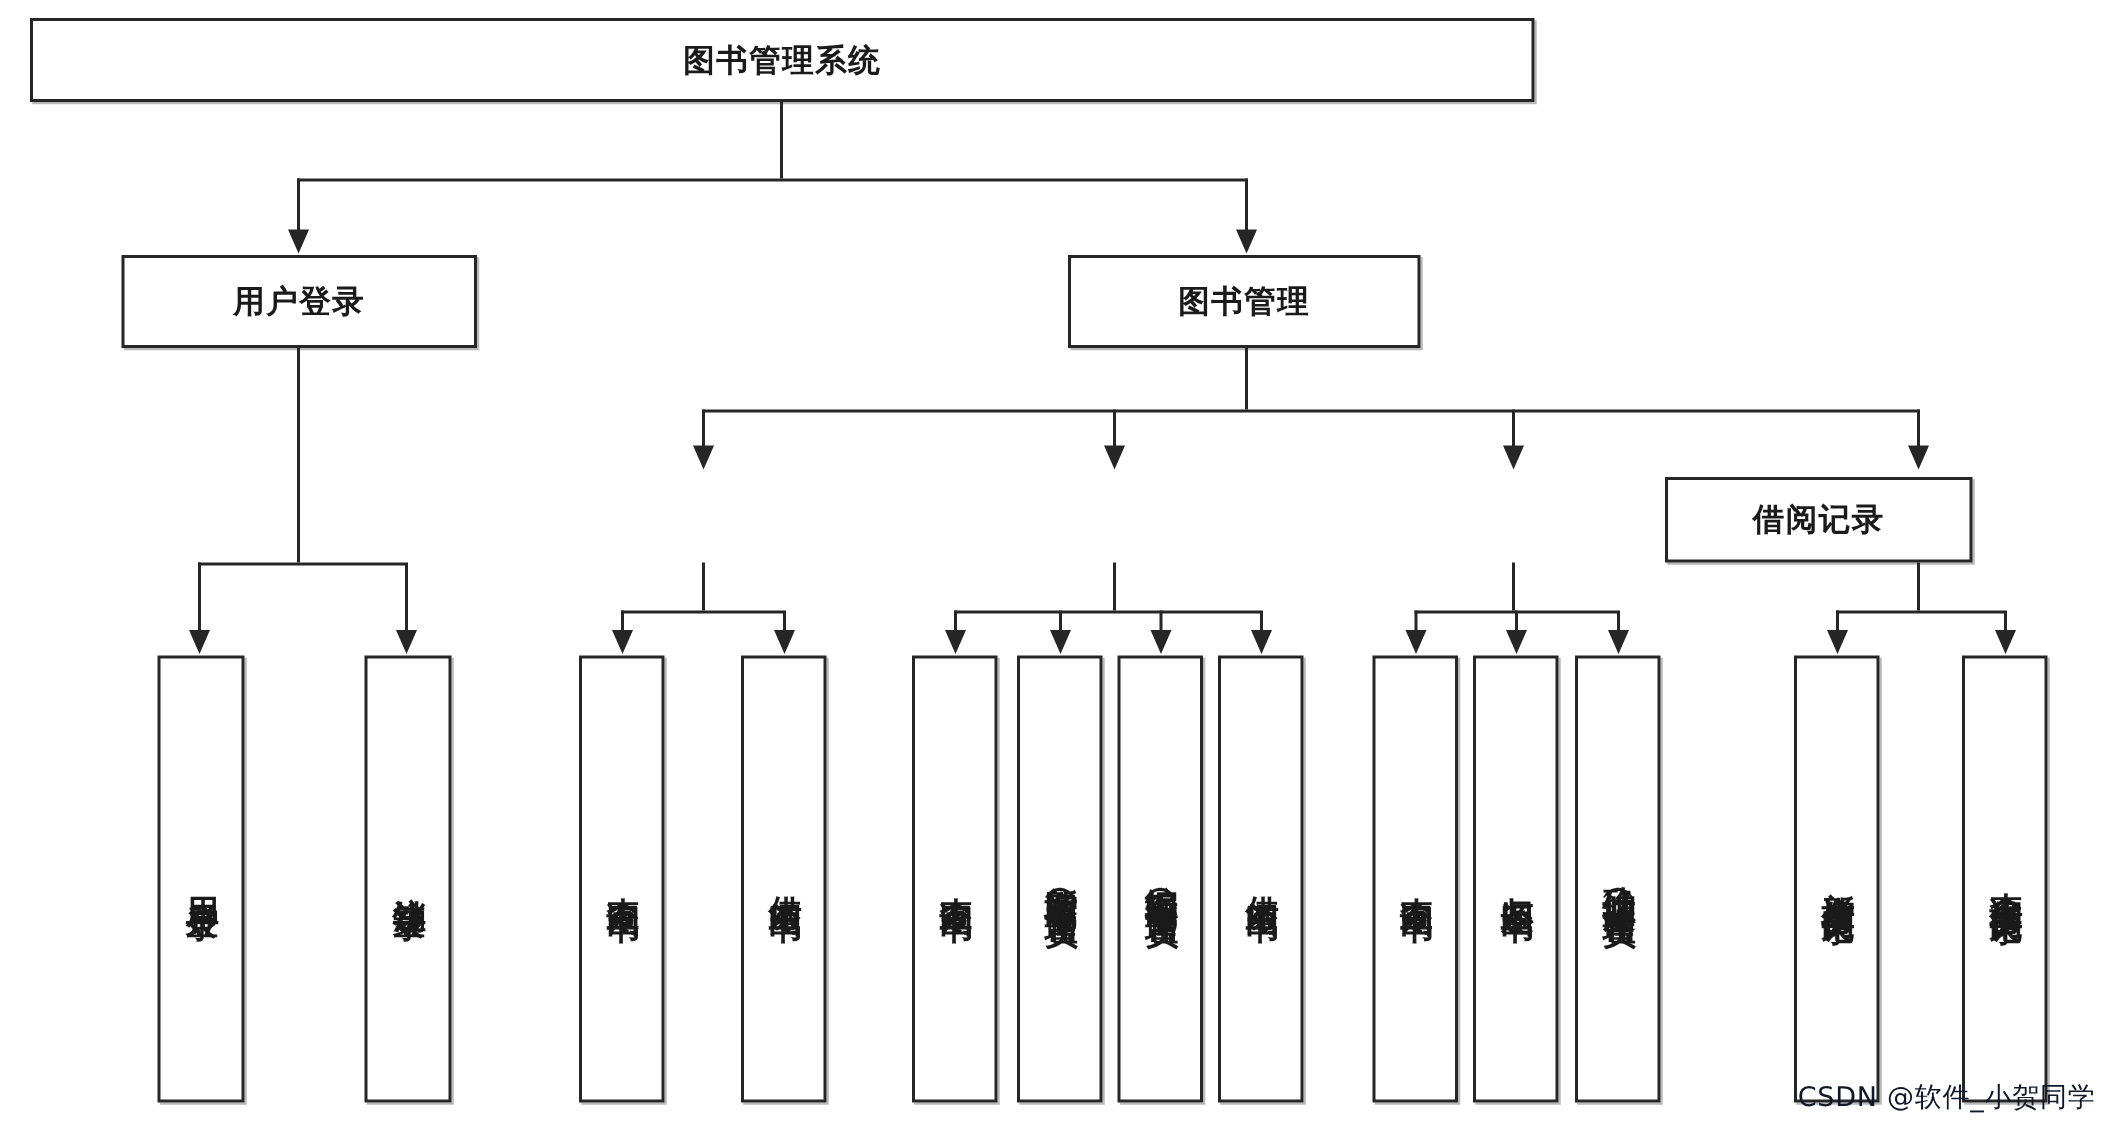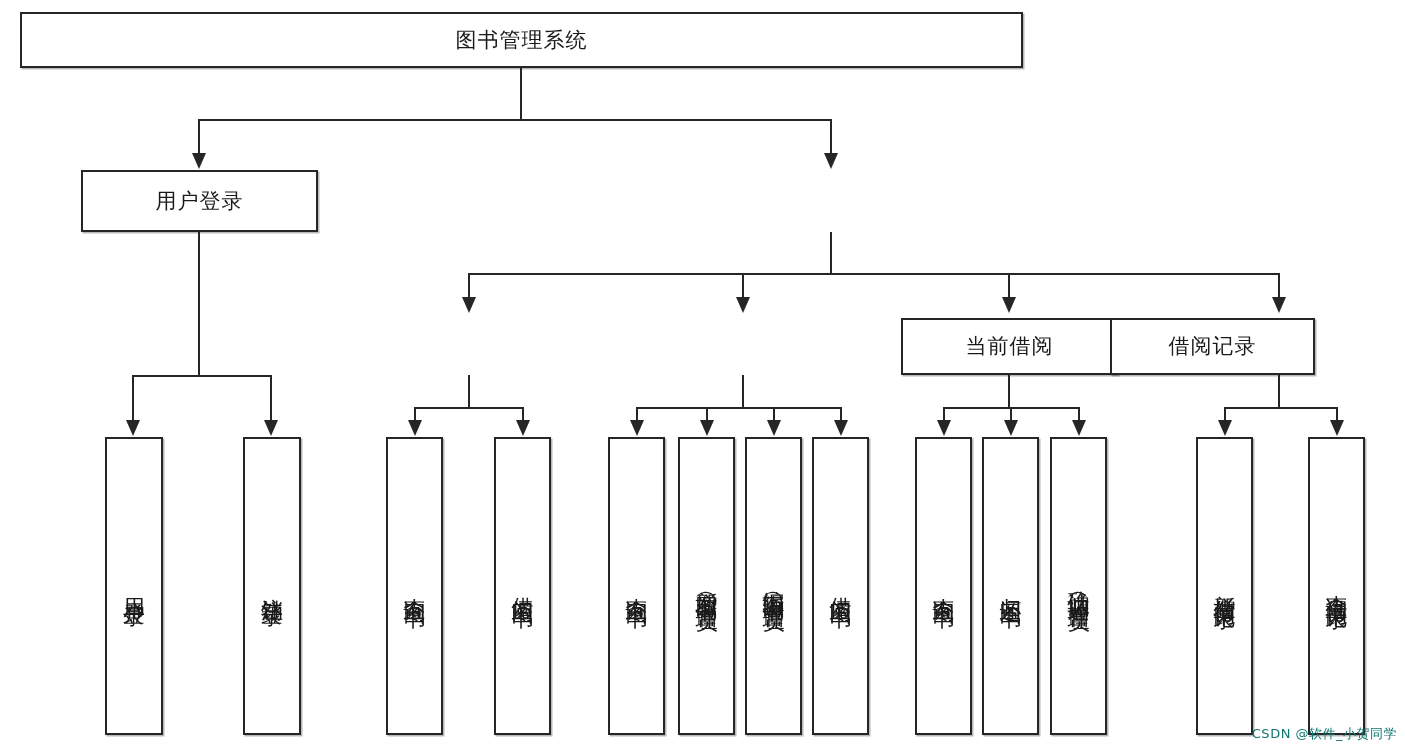--- a/index.html
+++ b/index.html
@@ -21,20 +21,21 @@
     justify-content:center;
   }
   .node-label{
     color:#1a1a1a;
     font-size:21px;
     line-height:1.18;
     letter-spacing:1px;
     white-space:nowrap;
     text-align:center;
     user-select:none;
+    font-weight:bold;
   }
   .node-box.leaf{
     border-width:2px;
   }
   .node-box.leaf .node-label{
     writing-mode:vertical-rl;
     text-orientation:upright;
     font-size:22px;
     letter-spacing:3px;
     line-height:1;
@@ -49,22 +50,22 @@
     width:0;height:0;
     border-left:7px solid transparent;
     border-right:7px solid transparent;
     border-top:16px solid #262626;
   }
 
   #watermark{
     position:absolute;
     right:8px;
     bottom:4px;
-    font-size:13px;
-    color:#0f766e;
+    font-size:18px;
+    color:#0f172a;
     letter-spacing:0.5px;
     white-space:nowrap;
     user-select:none;
     pointer-events:none;
   }
 </style>
 </head>
 <body>
 
 <div id="diagram">
@@ -77,20 +78,23 @@
 
   <div class="conn-h" style="left:198px;top:119px;width:634px;"></div>
 
   <div class="conn-v" style="left:198px;top:119px;height:35px;"></div>
   <div class="arrow-head" style="left:192px;top:153px;"></div>
   <div class="conn-v" style="left:830px;top:119px;height:35px;"></div>
   <div class="arrow-head" style="left:824px;top:153px;"></div>
 
   <div class="node-box" style="left:81px;top:170px;width:237px;height:62px;">
     <span class="node-label">用户登录</span>
+  </div>
+  <div class="node-box" style="left:712px;top:170px;width:235px;height:62px;">
+    <span class="node-label">图书管理</span>
   </div>
 
   <div class="conn-v" style="left:198px;top:232px;height:143px;"></div>
   <div class="conn-h" style="left:132px;top:375px;width:138px;"></div>
   <div class="conn-v" style="left:132px;top:375px;height:46px;"></div>
   <div class="arrow-head" style="left:126px;top:420px;"></div>
   <div class="conn-v" style="left:270px;top:375px;height:46px;"></div>
   <div class="arrow-head" style="left:264px;top:420px;"></div>
 
   <div class="node-box leaf" style="left:105px;top:437px;width:58px;height:298px;">
@@ -105,23 +109,20 @@
 
   <div class="conn-v" style="left:468px;top:273px;height:25px;"></div>
   <div class="arrow-head" style="left:462px;top:297px;"></div>
   <div class="conn-v" style="left:742px;top:273px;height:25px;"></div>
   <div class="arrow-head" style="left:736px;top:297px;"></div>
   <div class="conn-v" style="left:1008px;top:273px;height:25px;"></div>
   <div class="arrow-head" style="left:1002px;top:297px;"></div>
   <div class="conn-v" style="left:1278px;top:273px;height:25px;"></div>
   <div class="arrow-head" style="left:1272px;top:297px;"></div>
 
-  <div class="node-box" style="left:901px;top:318px;width:217px;height:57px;">
-    <span class="node-label">当前借阅</span>
-  </div>
   <div class="node-box" style="left:1110px;top:318px;width:205px;height:57px;">
     <span class="node-label">借阅记录</span>
   </div>
 
   <div class="conn-v" style="left:468px;top:375px;height:32px;"></div>
   <div class="conn-h" style="left:414px;top:407px;width:108px;"></div>
   <div class="conn-v" style="left:414px;top:407px;height:14px;"></div>
   <div class="arrow-head" style="left:408px;top:420px;"></div>
   <div class="conn-v" style="left:522px;top:407px;height:14px;"></div>
   <div class="arrow-head" style="left:516px;top:420px;"></div>

